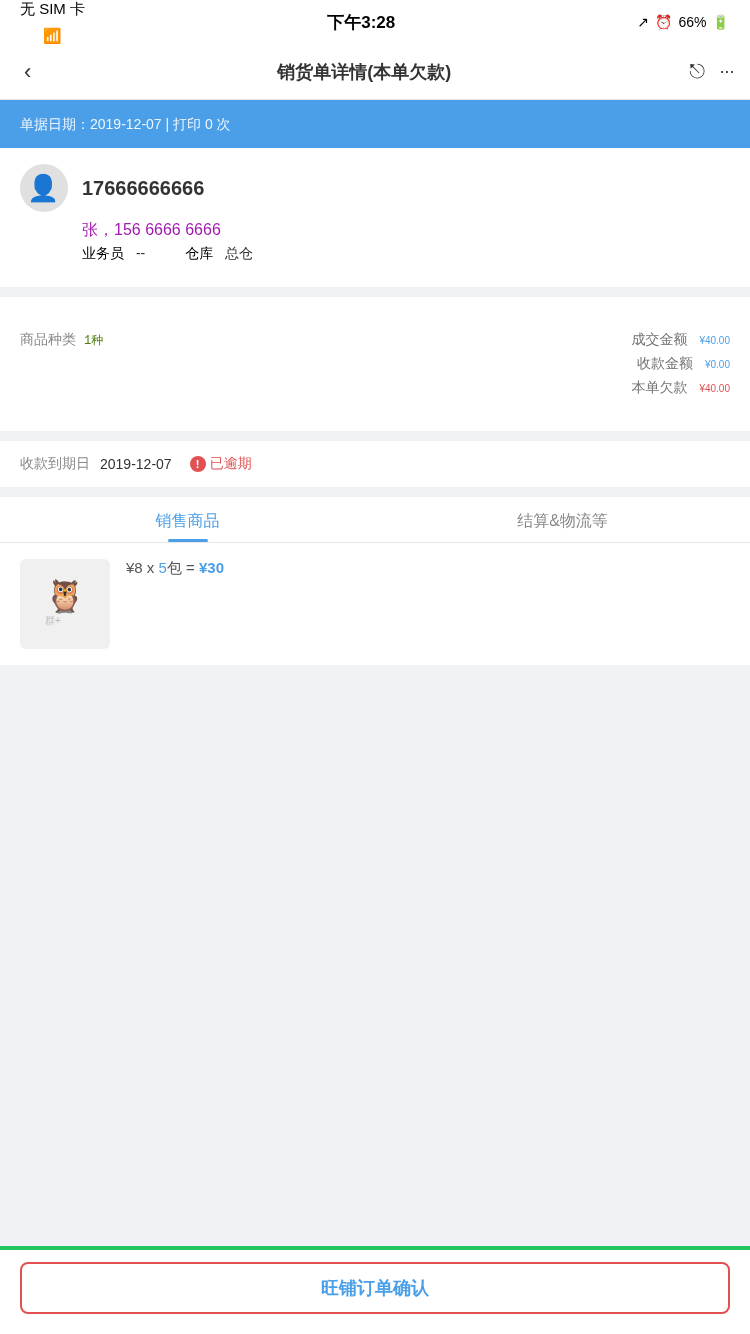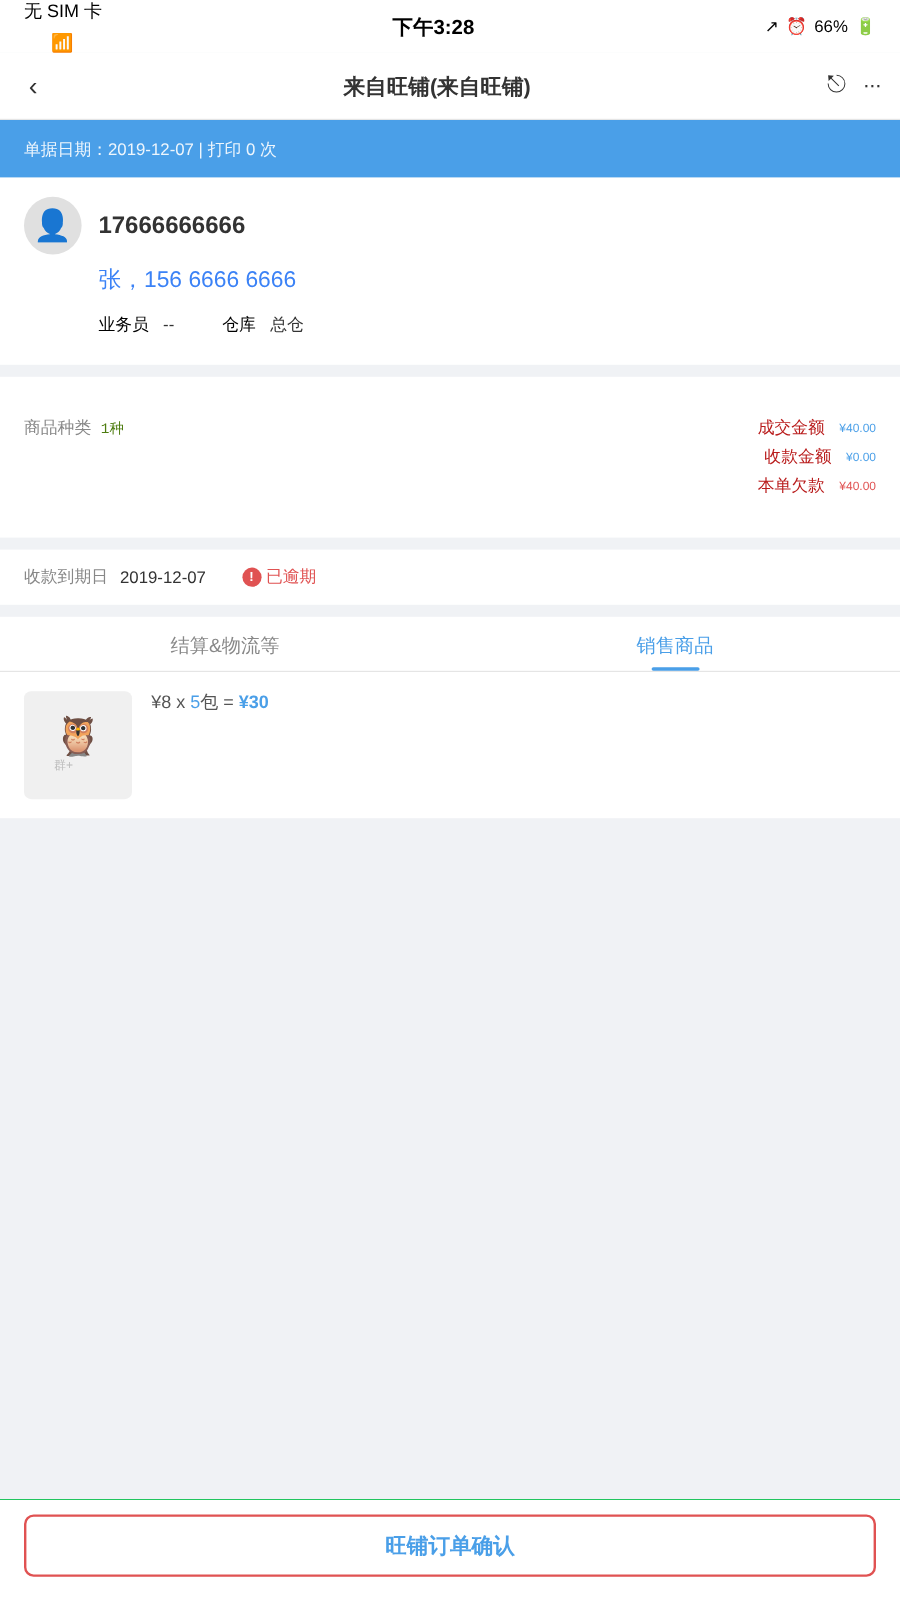--- a/index.html
+++ b/index.html
@@ -120,23 +120,23 @@
     .customer-phone {
       font-size: 20px;
       font-weight: 600;
       color: #333;
     }
     .customer-info {
       margin-left: 62px;
       margin-bottom: 8px;
     }
     .customer-name {
-      font-size: 19px;
-      color: #3b82f6;
-      margin-bottom: 16px;
+      font-size: 16px;
+      color: #a21caf;
+      margin-bottom: 4px;
     }
     .customer-meta {
       display: flex;
       gap: 40px;
       font-size: 14px;
       color: #555;
     }
     .meta-label { color: #000000; }
     .meta-value { color: #333; }
 
@@ -160,38 +160,38 @@
       display: flex;
       flex-direction: column;
       align-items: flex-end;
       gap: 6px;
     }
     .summary-row {
       display: flex;
       gap: 12px;
       align-items: center;
     }
-    .summary-row-label { font-size: 14px; color: #b91c1c; margin-left: 37px; }
+    .summary-row-label { font-size: 14px; color: #737373; margin-left: 37px; }
     .summary-row-value { font-size: 10px; }
     .value-blue { color: #4a9fe8; }
     .value-red { color: #e05252; }
 
     
     .due-section {
       background: #fff;
       padding: 14px 20px;
       margin-bottom: 10px;
       display: flex;
       align-items: center;
       gap: 10px;
       font-size: 14px;
       color: #555;
     }
     .due-label { color: #888; }
-    .due-date { color: #333; margin-right: 20px; }
+    .due-date { color: #333; margin-right: 8px; }
     .overdue-badge {
       display: flex;
       align-items: center;
       gap: 4px;
       color: #e05252;
       font-size: 14px;
     }
     .overdue-dot {
       width: 16px;
       height: 16px;
@@ -285,21 +285,21 @@
     }
 
     
     .bottom-bar {
       position: fixed;
       bottom: 0;
       left: 0;
       width: 750px;
       background: #fff;
       padding: 12px 20px 20px;
-      border-top: 1px solid #22c55e;
+      border-top: 4px solid #22c55e;
     }
     .confirm-button {
       width: 100%;
       height: 52px;
       border: 2.5px solid #e05252;
       border-radius: 8px;
       background: #fff;
       color: #4a9fe8;
       font-size: 18px;
       font-weight: 600;
@@ -321,21 +321,21 @@
   <div class="status-right">
     <span>↗</span>
     <span>⏰</span>
     <span>66%</span>
     <span>🔋</span>
   </div>
 </div>
 
 <div class="nav-bar">
   <span class="nav-back">‹</span>
-  <span class="nav-title">来自旺铺(来自旺铺)</span>
+  <span class="nav-title">销货单详情(本单欠款)</span>
   <div class="nav-actions">
     <span class="nav-action-icon">⎋</span>
     <span class="nav-action-icon" style="font-size:18px; letter-spacing:-1px;">···</span>
   </div>
 </div>
 
 <div class="header-card">
   <div class="order-meta">单据日期：2019-12-07 | 打印 0 次</div>
 </div>
 
@@ -388,25 +388,25 @@
   <span class="due-label">收款到期日</span>
   <span class="due-date">2019-12-07</span>
   <span class="overdue-badge">
     <span class="overdue-dot">!</span>
     <span>已逾期</span>
   </span>
 </div>
 
 <div class="tabs-container">
   <div class="tabs">
+    <div class="tab active">
+      <span>销售商品</span>
+    </div>
     <div class="tab">
       <span>结算&amp;物流等</span>
-    </div>
-    <div class="tab active">
-      <span>销售商品</span>
     </div>
   </div>
 </div>
 
 <div class="product-section">
   <div class="product-image">
     <div>
       <div class="product-image-inner">🦉</div>
       <div class="product-logo-text">群+</div>
     </div>

